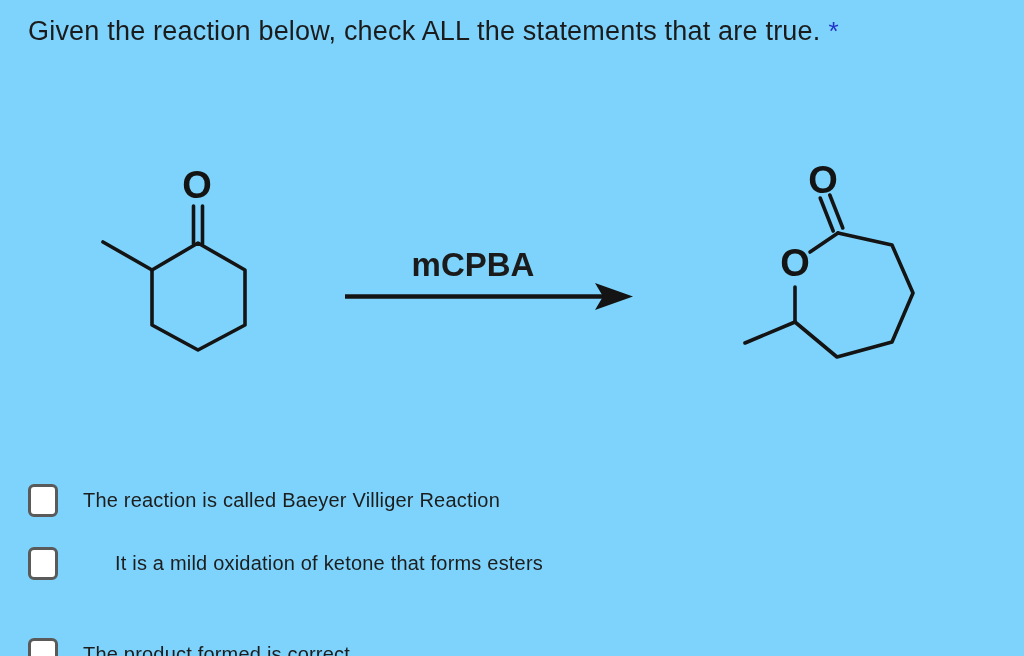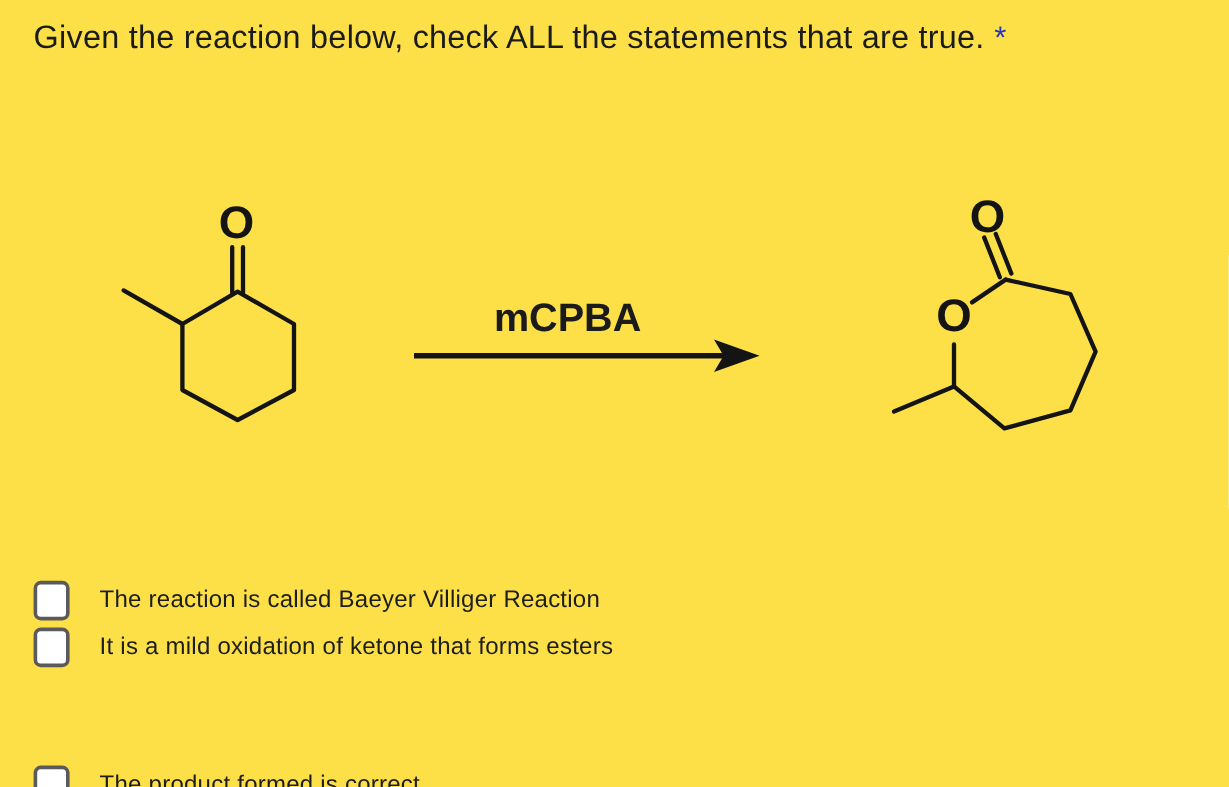--- a/index.html
+++ b/index.html
@@ -5,21 +5,21 @@
   html, body {
     margin: 0;
     padding: 0;
     background: #ffffff;
     font-family: "Liberation Sans", sans-serif;
   }
   .page {
     position: relative;
     width: 1024px;
     height: 656px;
-    background: #fde047;
+    background: #7dd3fc;
     overflow: hidden;
   }
   .question-title {
     position: absolute;
     left: 28px;
     top: 16px;
     font-size: 27px;
     color: #1b1b1b;
     letter-spacing: 0.2px;
     white-space: nowrap;
@@ -37,21 +37,21 @@
     height: 440px;
   }
   .option-row {
     position: absolute;
     left: 28px;
     display: flex;
     align-items: center;
     cursor: pointer;
   }
   .option-row.row1 { top: 484px; }
-  .option-row.row2 { top: 523px; }
+  .option-row.row2 { top: 547px; gap: 32px; }
   .option-row.row3 { top: 606px; margin-top: 32px; }
   .checkbox-box {
     width: 24px;
     height: 27px;
     border: 3px solid #5a5a5a;
     border-radius: 6px;
     background: #ffffff;
     flex: 0 0 auto;
   }
   .option-label {

